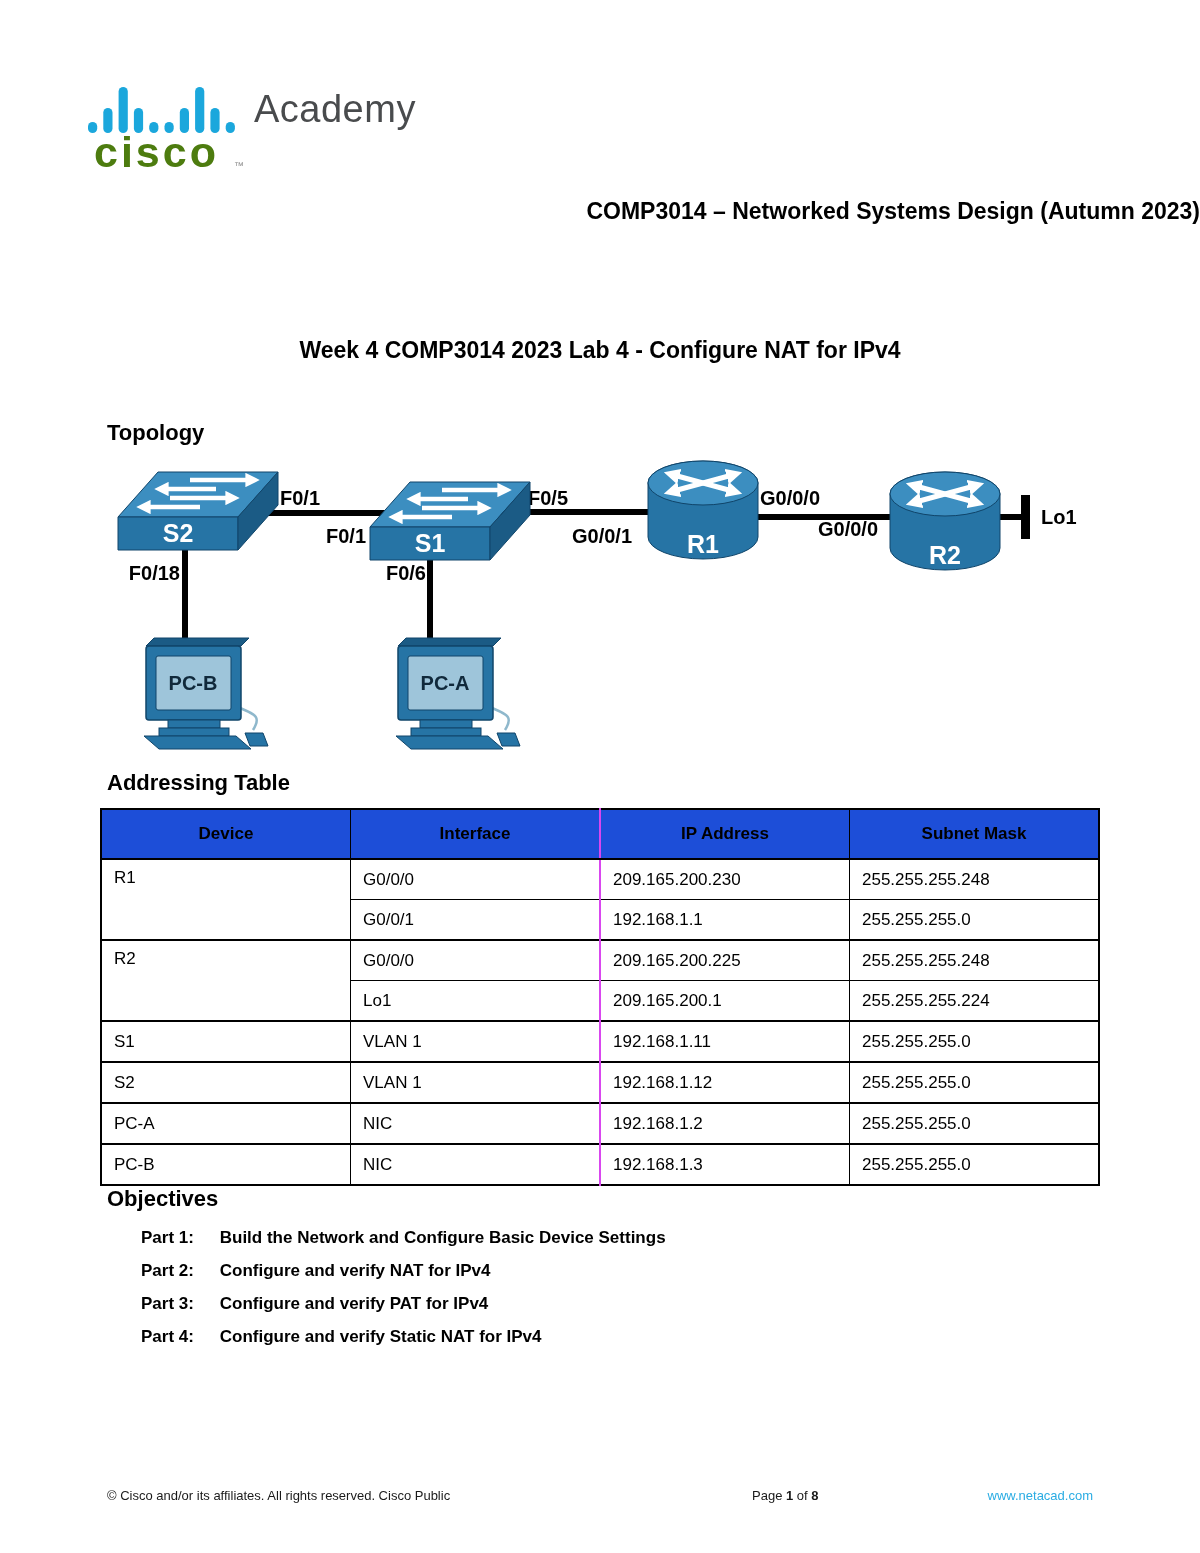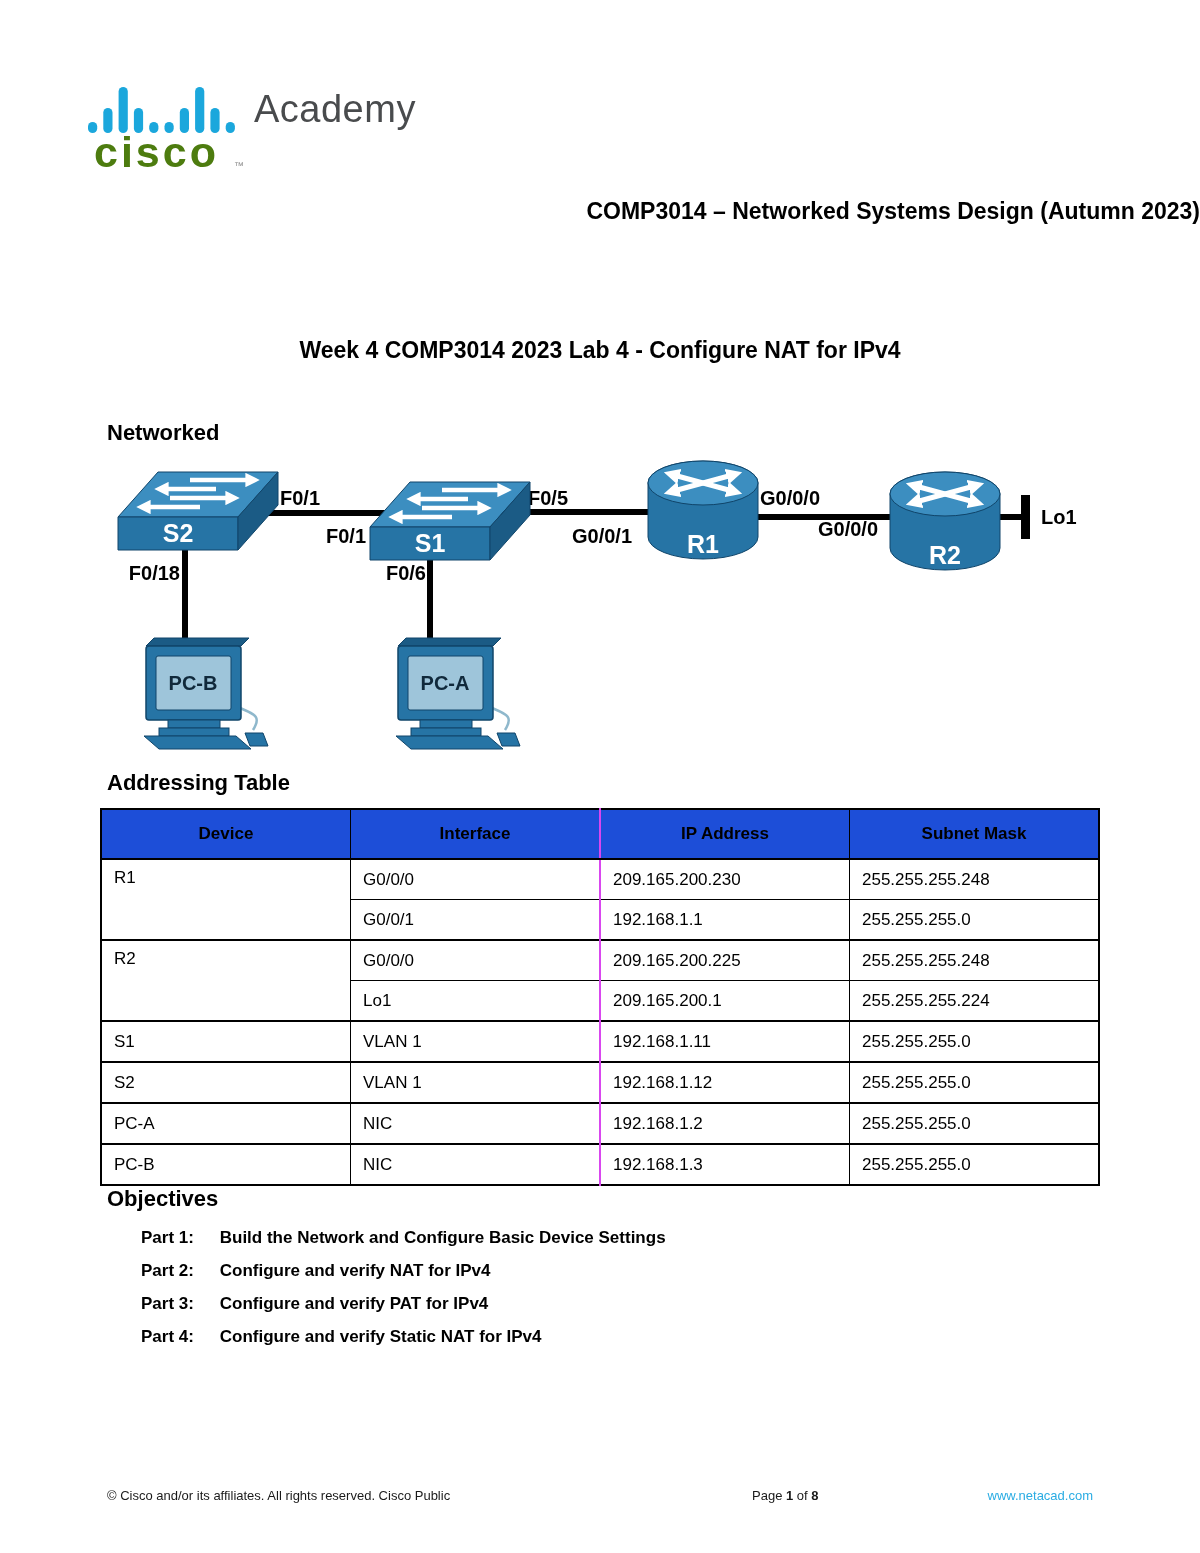--- a/index.html
+++ b/index.html
@@ -75,21 +75,21 @@
     <div class="brand">cisco</div>
     <span class="tm">™</span>
     <div class="academy">
       <div>Academy</div>
     </div>
   </div>
 
   <div class="title1">COMP3014 – Networked Systems Design (Autumn 2023)</div>
   <div class="title2">Week 4 COMP3014 2023 Lab 4 - Configure NAT for IPv4</div>
 
-  <div class="h2 topo-h">Networked</div>
+  <div class="h2 topo-h">Topology</div>
 
   <svg class="topo" width="1010" height="300" viewBox="0 0 1010 300">
     <defs>
       <marker id="arw" viewBox="0 0 10 10" refX="6" refY="5" markerWidth="3.2" markerHeight="3.2" orient="auto-start-reverse">
         <path d="M0,0 L10,5 L0,10 Z" fill="#ffffff"></path>
       </marker>
     </defs>
 
     <g stroke="#000" stroke-width="6">
       <line x1="150" y1="55" x2="330" y2="55"></line>

